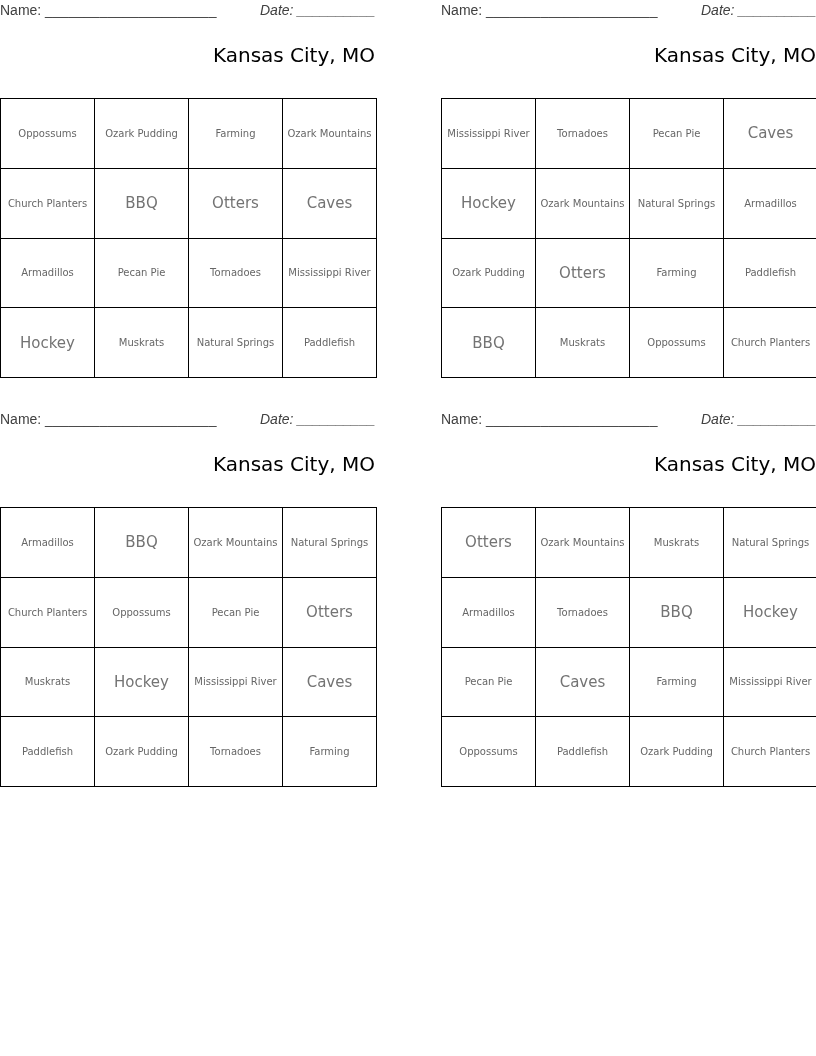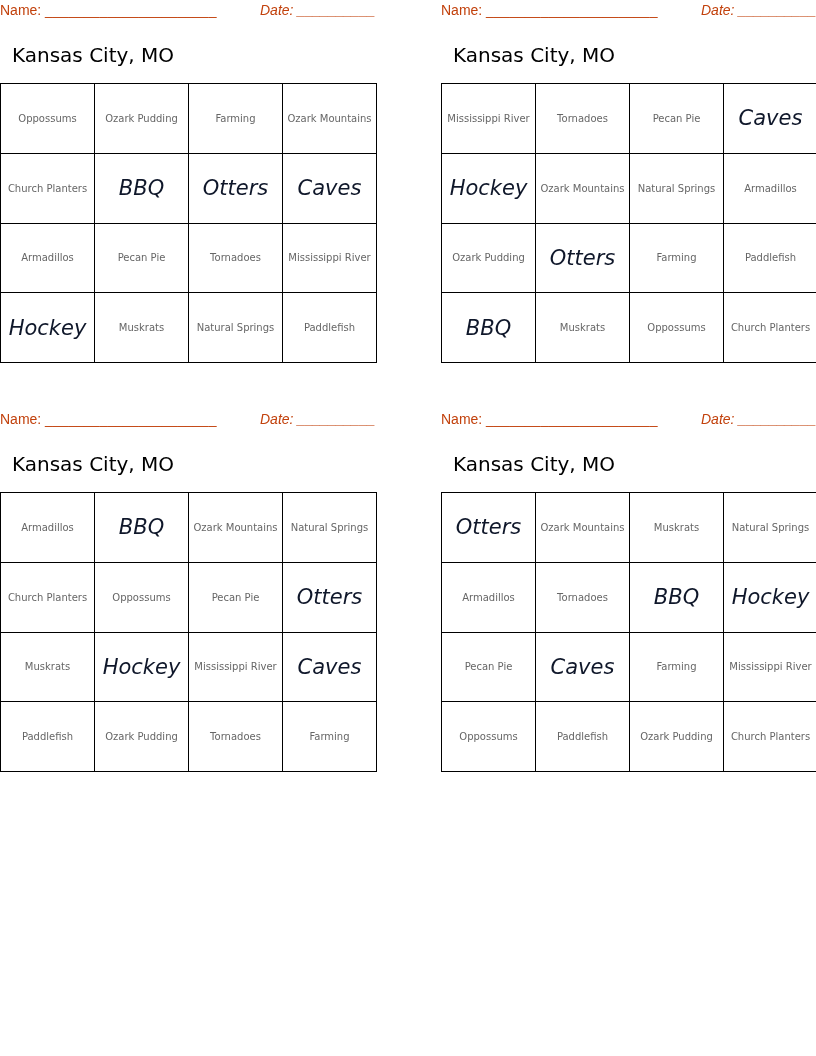--- a/index.html
+++ b/index.html
@@ -1,24 +1,24 @@
 <!DOCTYPE html>
 <html><head>
 <meta charset="utf-8">
 <style>
   html, body { margin:0; padding:0; background:#ffffff; }
   body { width:816px; height:1056px; position:relative; overflow:hidden; font-family:"DejaVu Sans", sans-serif; }
   .card { position:absolute; width:375px; height:365px; }
-  .hdr { position:absolute; top:2px; left:0; width:100%; height:18px; font-family:"Liberation Sans", sans-serif; font-size:14px; color:#c2410c; }
+  .hdr { position:absolute; top:2px; left:0; width:100%; height:18px; font-family:"Liberation Sans", sans-serif; font-size:14px; color:#404040; }
   .hdr .name { position:absolute; left:0; top:0; white-space:nowrap; }
   .hdr .date { position:absolute; left:260px; top:0; white-space:nowrap;font-style:italic; }
-  .title { position:absolute; top:43px; left:0; width:100%; text-align:left; font-family:"DejaVu Sans", sans-serif; font-size:20px; color:#000;padding-left:12px; }
-  .grid { position:absolute; top:83px; left:0; width:374px; height:280px; border-collapse:collapse; table-layout:fixed; }
+  .title { position:absolute; top:43px; left:0; width:100%; text-align:right; font-family:"DejaVu Sans", sans-serif; font-size:20px; color:#000; }
+  .grid { position:absolute; top:98px; left:0; width:374px; height:280px; border-collapse:collapse; table-layout:fixed; }
   .grid td { border:1.5px solid #000; width:93px; height:68px; text-align:center; vertical-align:middle; color:#666; font-size:10px; padding:0; white-space:nowrap; overflow:hidden; }
-  .grid td.big { font-size:21px; color:#0f172a;font-style:italic; }
+  .grid td.big { font-size:15px; color:#737373; }
 </style>
 </head>
 <body>
 
 <div id="cards">
     <div class="card" style="left: 0px; top: 0px;">
     <div class="hdr">
       <span class="name">Name: ______________________</span>
       <span class="date">Date: __________</span>
     </div>

